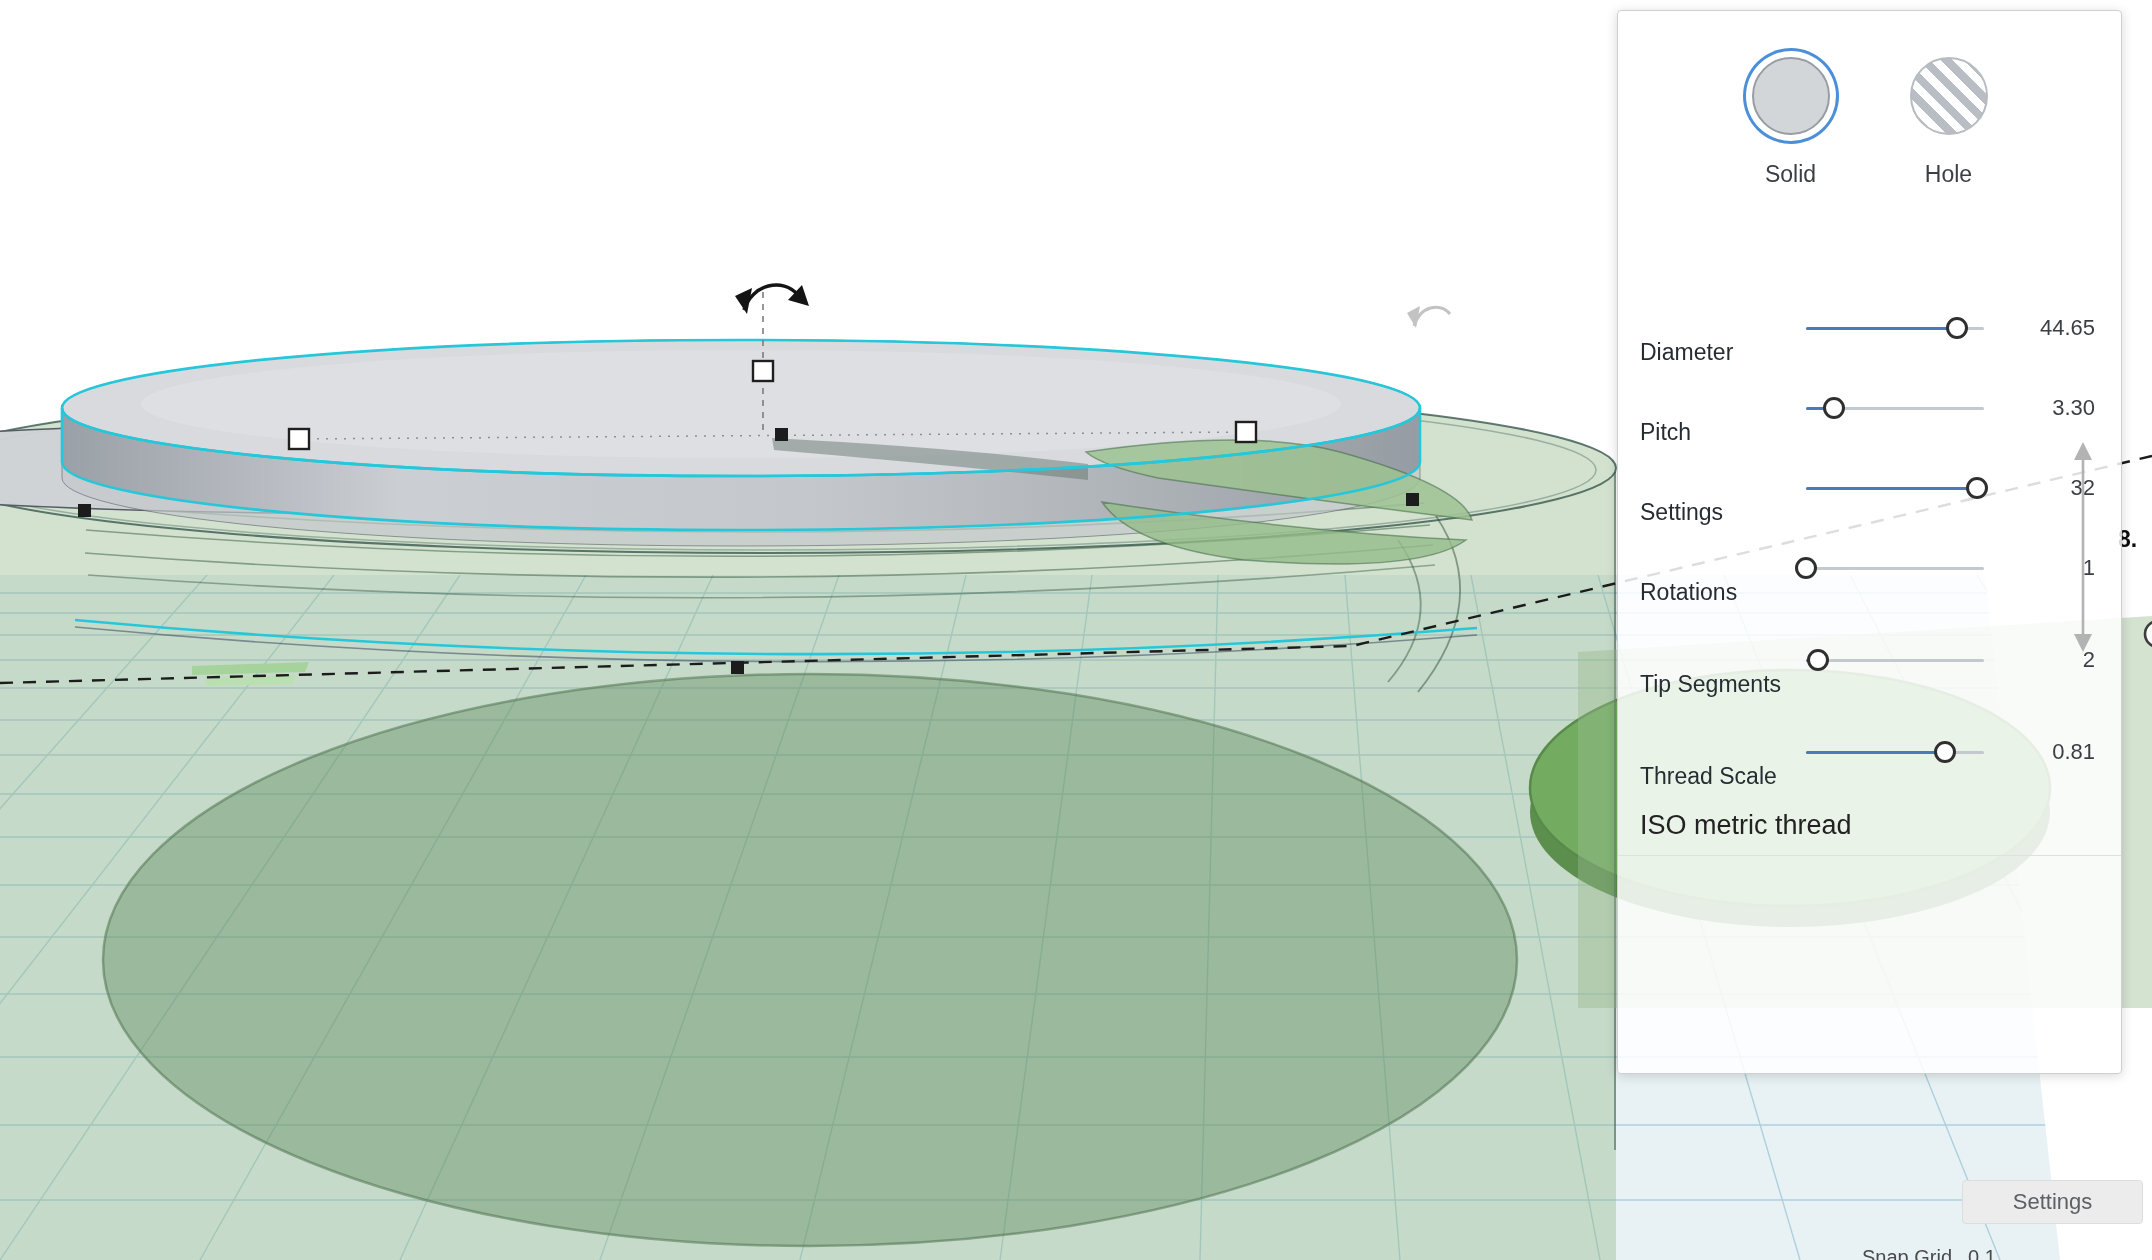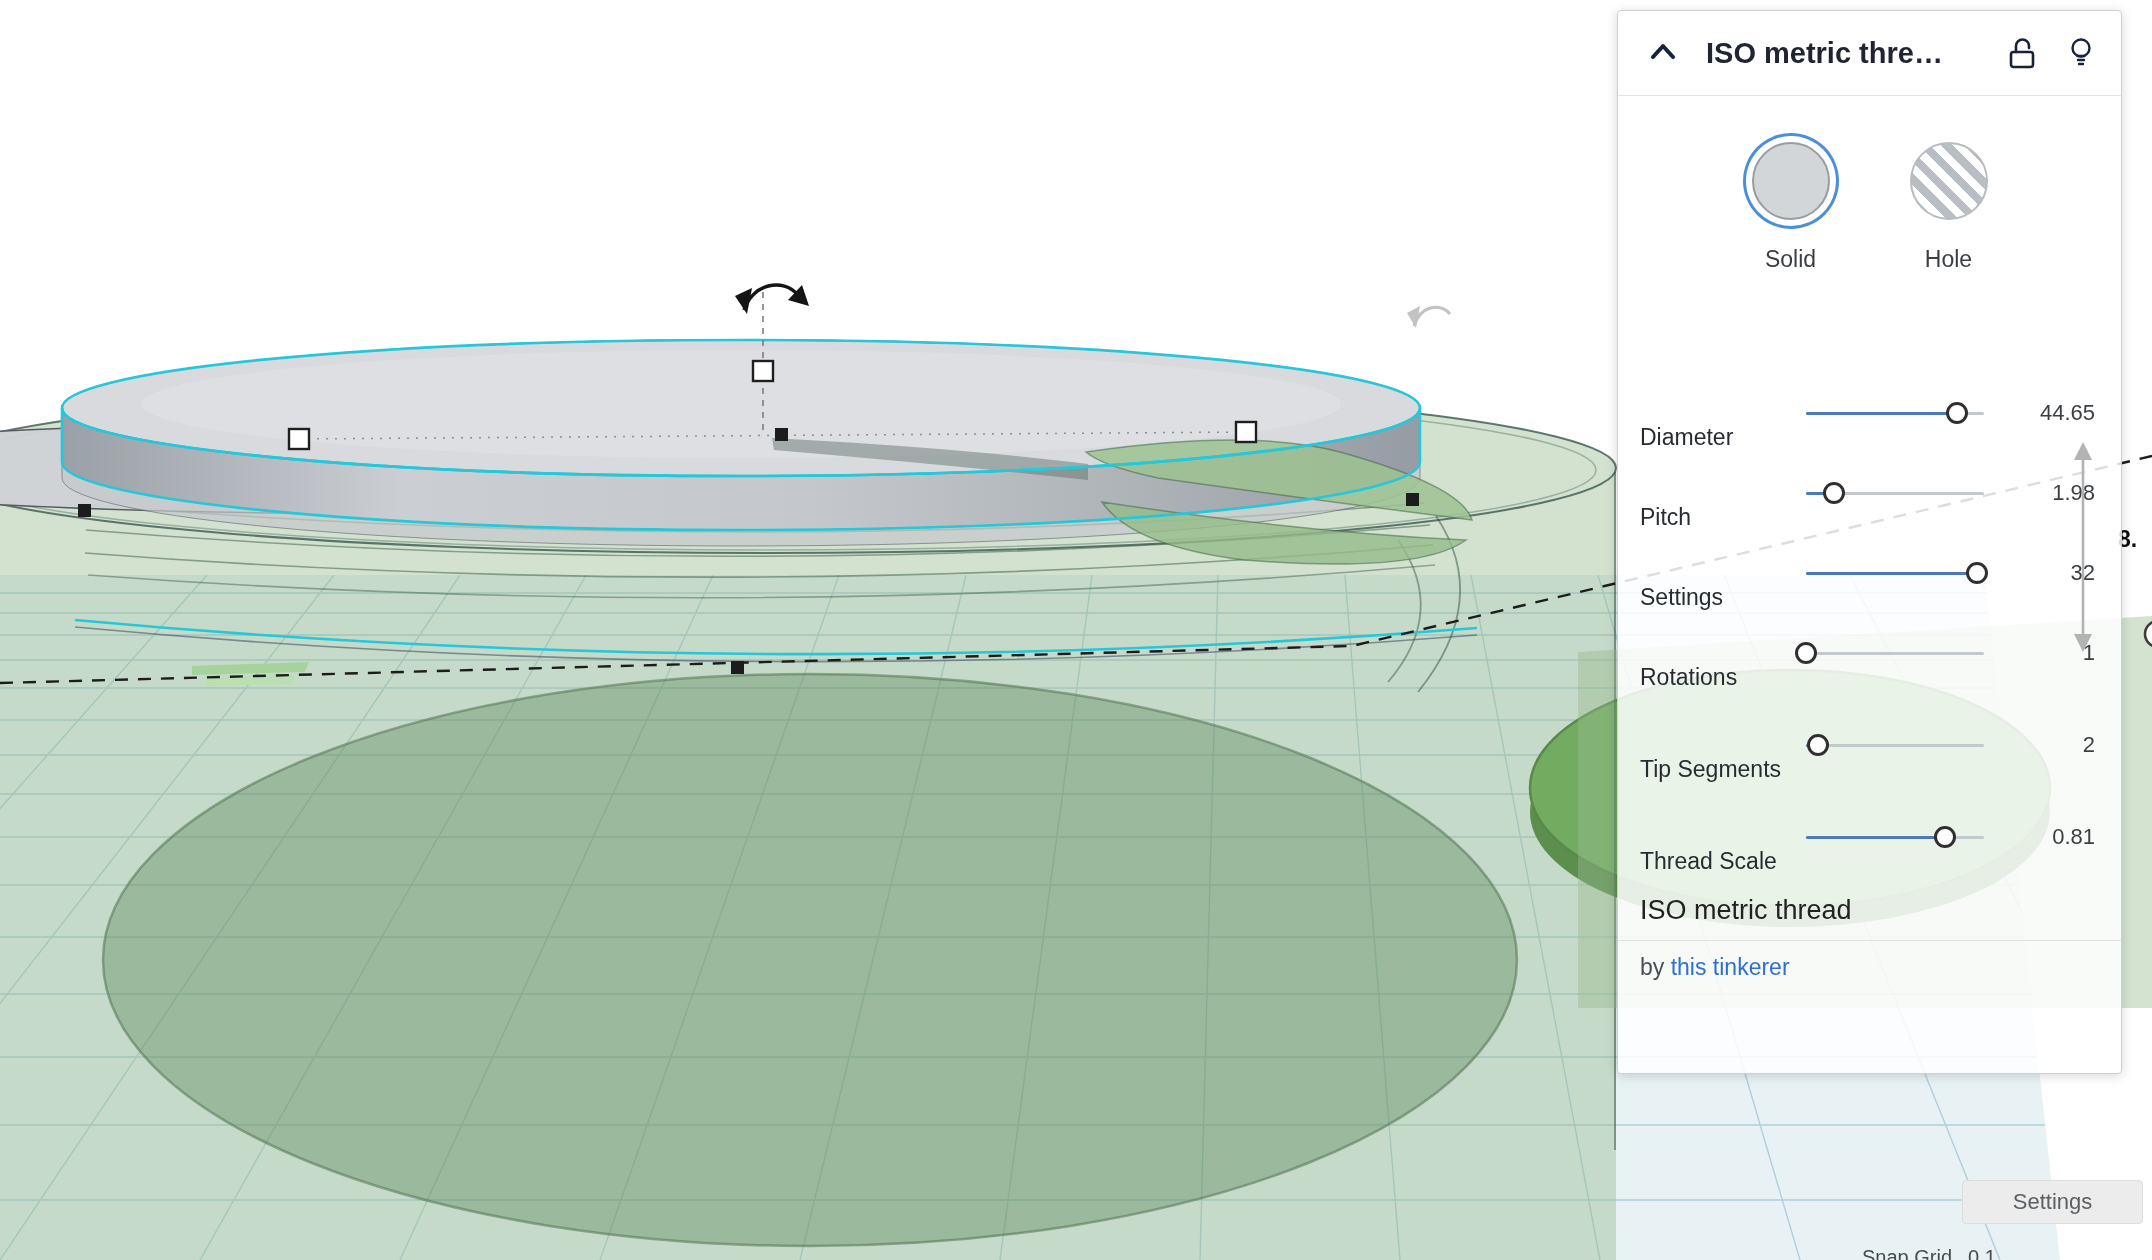--- a/index.html
+++ b/index.html
@@ -208,46 +208,20 @@
       <rect x="78" y="504" width="13" height="13" fill="#1c1c1c"></rect>
       <rect x="1406" y="493" width="13" height="13" fill="#1c1c1c"></rect>
       <rect x="731" y="661" width="13" height="13" fill="#1c1c1c"></rect>
     </g>
   </svg>
 
   <div class="dim-label">8.</div>
 </div>
 
 <div class="panel">
-  <div class="panel-header">
-    <button class="chev-btn">
-      <span>
-        <svg width="34" height="34" viewBox="0 0 34 34">
-            <path d="M7 21 L17 10 L27 21" stroke="#16223c" stroke-width="4" fill="none" stroke-linecap="round" stroke-linejoin="round"></path>
-          </svg>
-      </span>
-    </button>
-    <div class="panel-title">ISO metric thre…</div>
-    <button class="hdr-icon">
-      <span>
-        <svg width="30" height="34" viewBox="0 0 30 34">
-            <rect x="4" y="16" width="22" height="15" rx="2.5" fill="none" stroke="#16223c" stroke-width="2.6"></rect>
-            <path d="M9 16 V10 a6.5 6.5 0 0 1 13 0 v2" fill="none" stroke="#16223c" stroke-width="2.6" stroke-linecap="round"></path>
-          </svg>
-      </span>
-    </button>
-    <button class="hdr-icon">
-      <span>
-        <svg width="28" height="34" viewBox="0 0 28 34">
-            <circle cx="14" cy="12" r="8.5" fill="none" stroke="#16223c" stroke-width="2.4"></circle>
-            <path d="M10.5 20 h7 M11 24 h6 M12 28 h4" stroke="#16223c" stroke-width="2.4" stroke-linecap="round"></path>
-          </svg>
-      </span>
-    </button>
-  </div>
 
   <div class="swatches">
     <div class="swatch-col">
       <div class="swatch solid"></div>
       <div class="swatch-label">Solid</div>
     </div>
     <div class="swatch-col">
       <div class="swatch hole"></div>
       <div class="swatch-label">Hole</div>
     </div>
@@ -261,21 +235,21 @@
           <div class="sknob" style="left: calc(85% - 11px);"></div>
         </div>
         <div class="sval">44.65</div>
       </div>
       <div class="srow">
         <div class="slabel">Pitch</div>
         <div class="strack">
           <div class="sfill" style="width: 16%;"></div>
           <div class="sknob" style="left: calc(16% - 11px);"></div>
         </div>
-        <div class="sval">1.98</div>
+        <div class="sval">3.30</div>
       </div>
       <div class="srow">
         <div class="slabel">Settings</div>
         <div class="strack">
           <div class="sfill" style="width: 96%;"></div>
           <div class="sknob" style="left: calc(96% - 11px);"></div>
         </div>
         <div class="sval">32</div>
       </div>
       <div class="srow">
@@ -299,24 +273,20 @@
         <div class="strack">
           <div class="sfill" style="width: 78%;"></div>
           <div class="sknob" style="left: calc(78% - 11px);"></div>
         </div>
         <div class="sval">0.81</div>
       </div>
     </div>
 
   <div class="shape-heading">ISO metric thread</div>
   <div class="panel-divider"></div>
-  <div class="byline">
-    <span>by</span>
-    <a>this tinkerer</a>
-  </div>
 </div>
 
 <svg id="overlay" viewBox="0 0 2152 1260">
   <g>
     <line x1="2083" y1="458" x2="2083" y2="636" stroke="#b3b3b3" stroke-width="2.6"></line>
     <polygon points="2083,442 2074,460 2092,460" fill="#b3b3b3"></polygon>
     <polygon points="2083,652 2074,634 2092,634" fill="#b3b3b3"></polygon>
   </g>
   <circle cx="2158" cy="634" r="13" fill="#fbfbfb" stroke="#3d3d3d" stroke-width="2.6"></circle>
 </svg>

